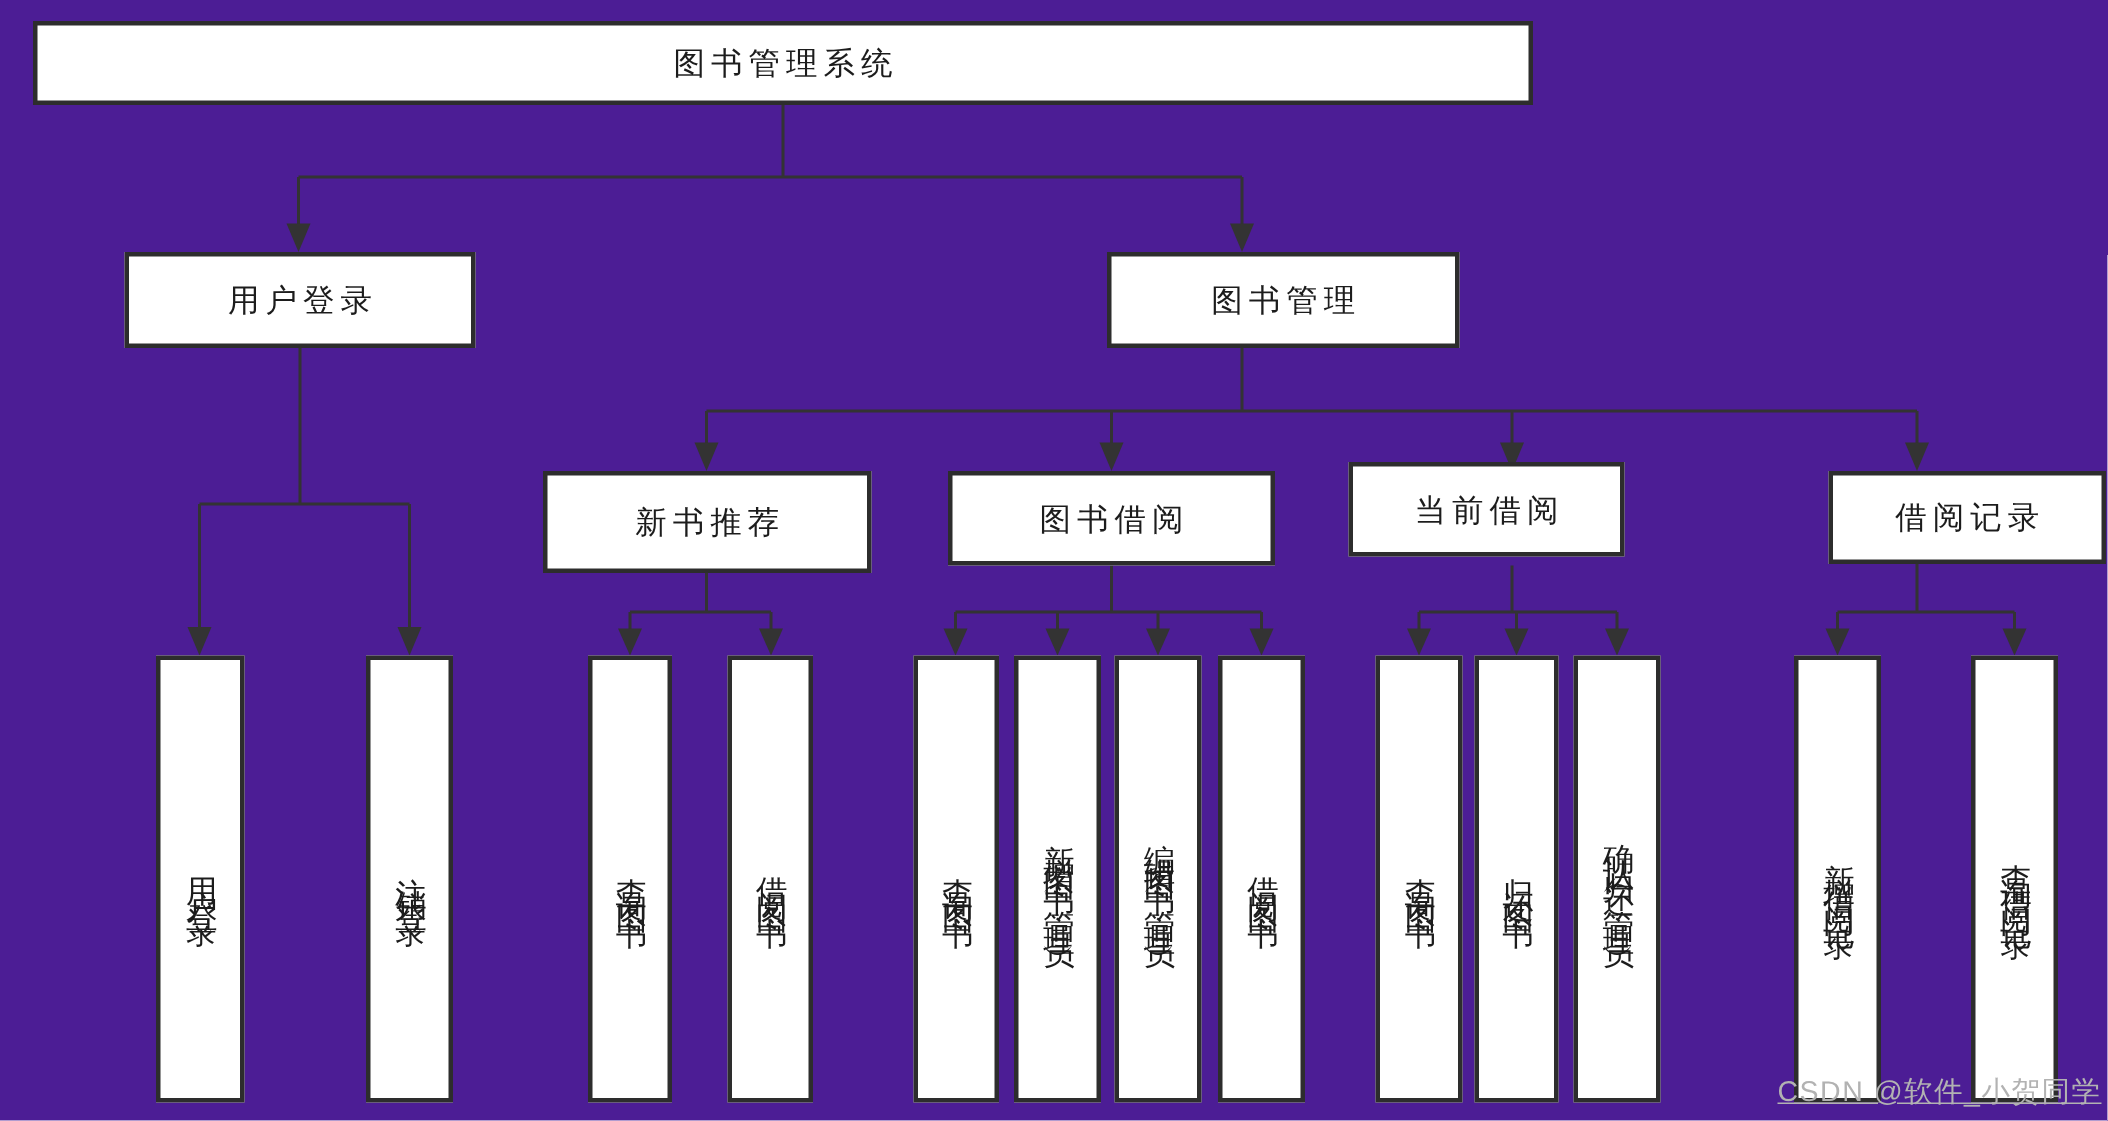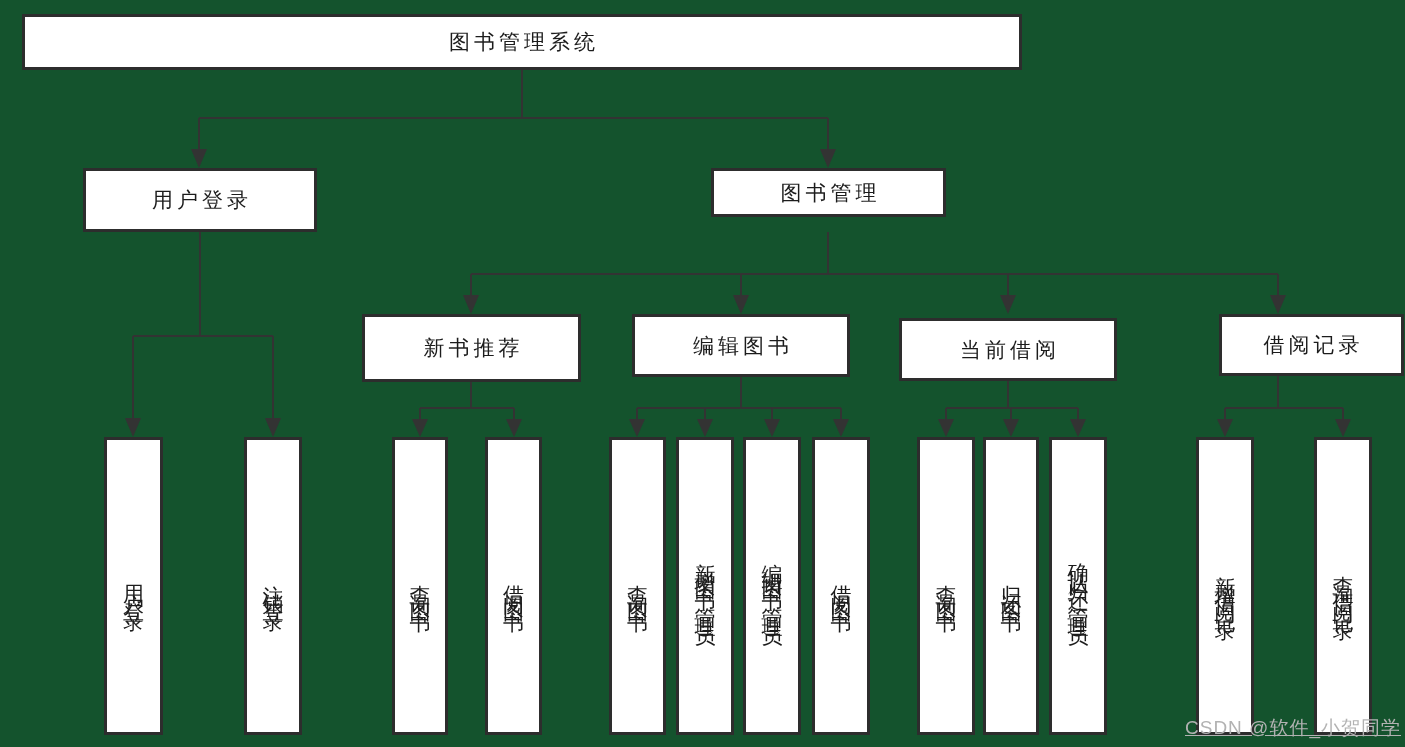--- a/index.html
+++ b/index.html
@@ -1,20 +1,20 @@
 <!DOCTYPE html>
 <html><head>
 <meta charset="utf-8">
 <style>
   html,body{margin:0;padding:0;background:#fff;}
   .canvas{
     position:relative;
     width:1405px;
     height:747px;
-    background:#14532d;
+    background:#4c1d95;
     font-family:"Liberation Sans", sans-serif;
     overflow:hidden;
   }
   .wires{
     position:absolute;
     left:0; top:0;
   }
   .box{
     position:absolute;
     box-sizing:border-box;
@@ -105,31 +105,31 @@
     </g>
   </svg>
 
   <div class="box" style="left:22px;top:14px;width:1000px;height:56px">
     <span class="ht">图书管理系统</span>
   </div>
 
   <div class="box" style="left:83px;top:168px;width:234px;height:64px">
     <span class="ht">用户登录</span>
   </div>
-  <div class="box" style="left:711px;top:168px;width:235px;height:49px">
+  <div class="box" style="left:738px;top:168px;width:235px;height:64px">
     <span class="ht">图书管理</span>
   </div>
 
   <div class="box" style="left:362px;top:314px;width:219px;height:68px">
     <span class="ht">新书推荐</span>
   </div>
   <div class="box" style="left:632px;top:314px;width:218px;height:63px">
-    <span class="ht">编辑图书</span>
+    <span class="ht">图书借阅</span>
   </div>
-  <div class="box" style="left:899px;top:318px;width:218px;height:63px">
+  <div class="box" style="left:899px;top:308px;width:184px;height:63px">
     <span class="ht">当前借阅</span>
   </div>
   <div class="box" style="left:1219px;top:314px;width:185px;height:62px">
     <span class="ht">借阅记录</span>
   </div>
 
   <div class="box" style="left:104px;top:437px;width:59px;height:298px">
     <span class="vt">用户登录</span>
   </div>
   <div class="box" style="left:244px;top:437px;width:58px;height:298px">

